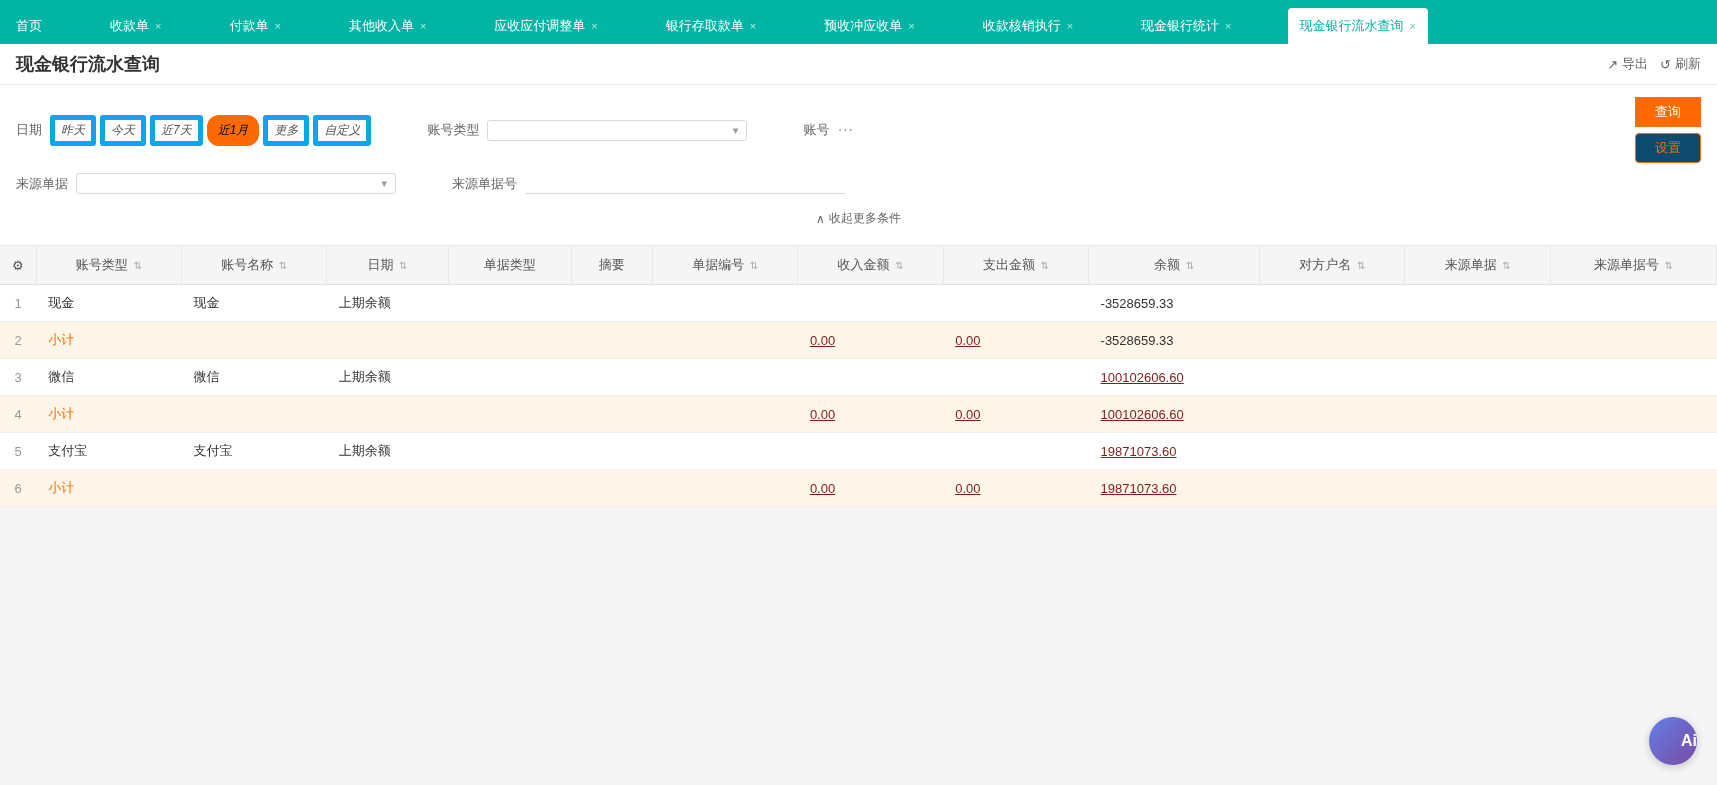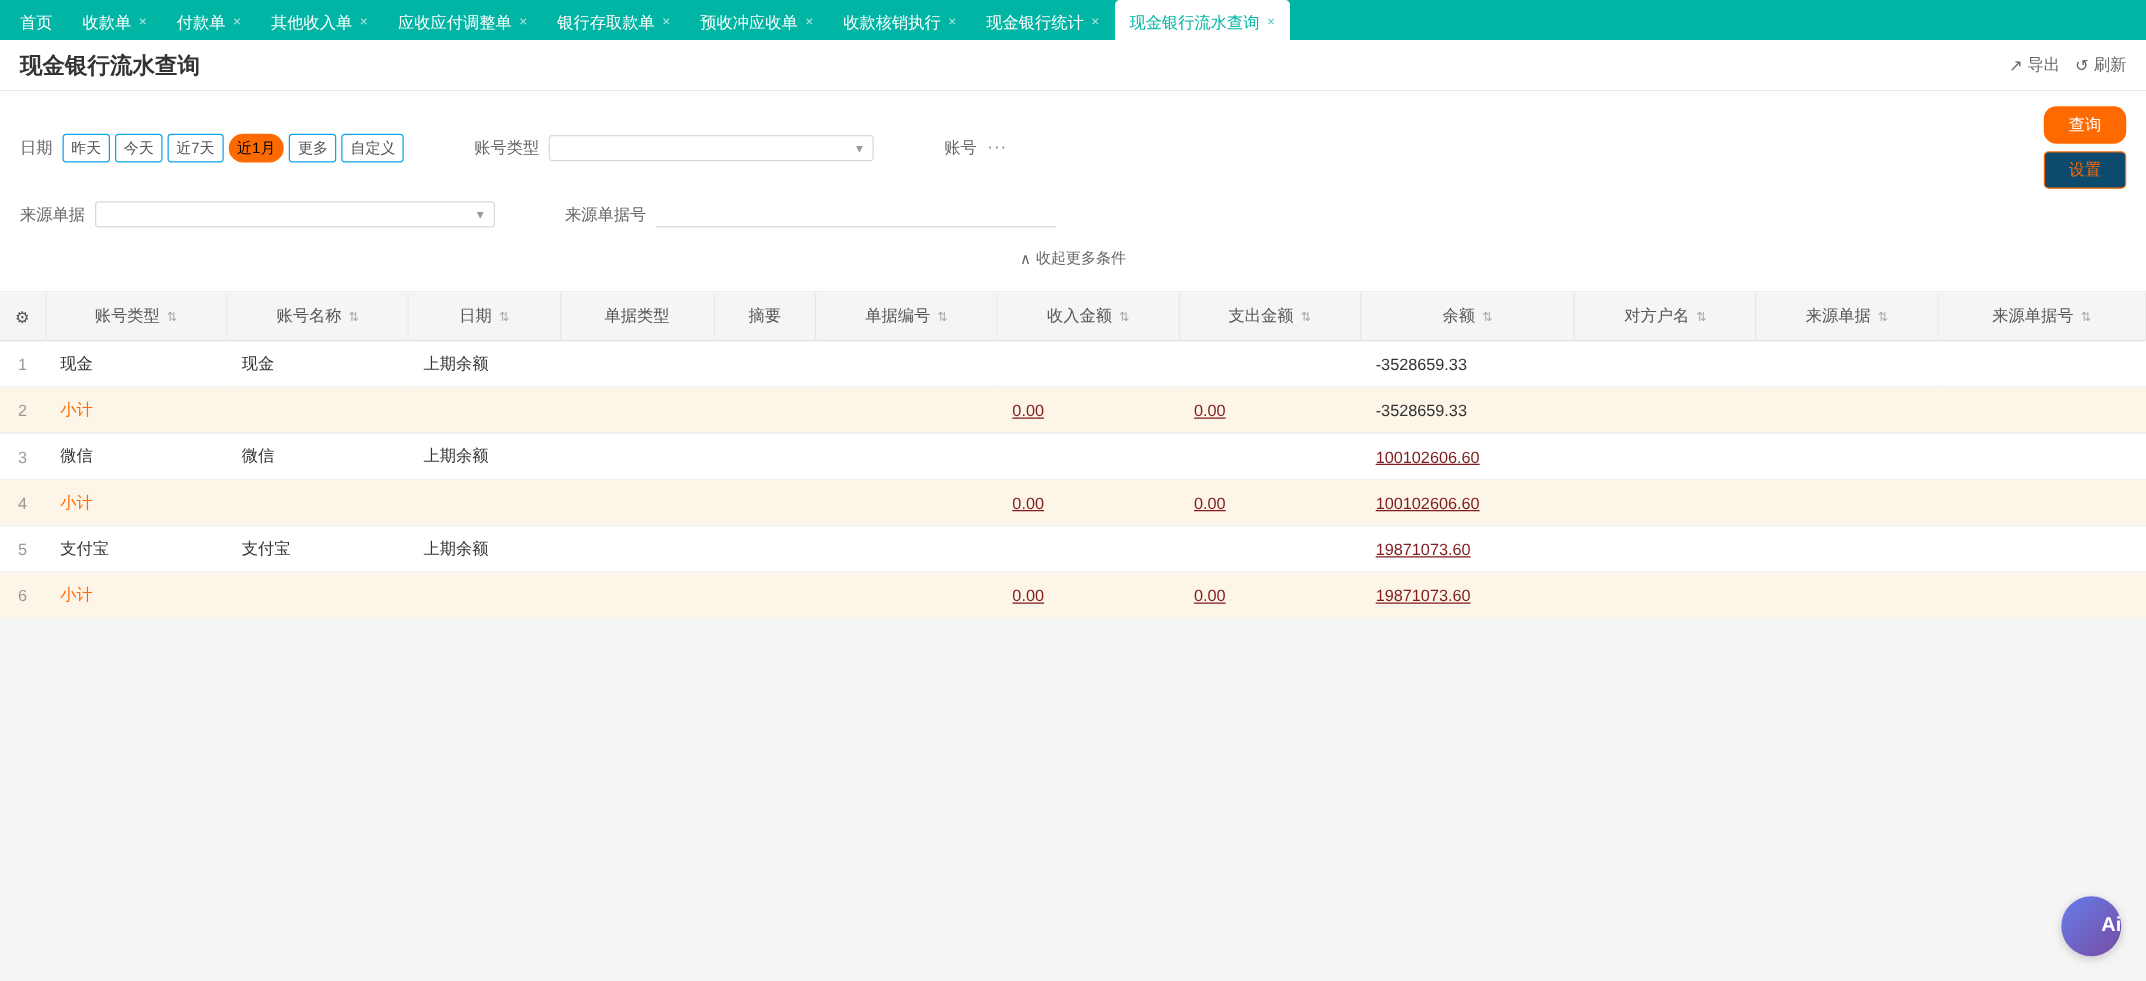--- a/index.html
+++ b/index.html
@@ -1,25 +1,26 @@
 <!DOCTYPE html>
 <html><head>
   <meta charset="utf-8">
   <style>
     * { box-sizing: border-box; margin: 0; padding: 0; }
     body { font-family: 'Microsoft YaHei', Arial, sans-serif; font-size: 13px; background: #f5f5f5; color: #333; }
 
     
     .top-nav {
       display: flex;
-      align-items: flex-start;
+      align-items: flex-end;
       background: #00b5a3;
-      height: 32px;
+      height: 44px;
       padding: 0 4px;
       overflow: hidden;
+      gap: 44px;
     }
     .nav-item {
       display: flex;
       align-items: center;
       padding: 0 12px;
       height: 36px;
       color: #fff;
       font-size: 13px;
       cursor: pointer;
       white-space: nowrap;
@@ -87,26 +88,27 @@
       font-size: 13px;
       white-space: nowrap;
     }
     .date-options {
       display: flex;
       align-items: center;
       gap: 4px;
     }
     .date-btn {
       padding: 2px 6px;
-      border: 1px solid #0ea5e9;
+      border: 5px solid #0ea5e9;
       border-radius: 3px;
       background: #fff;
       cursor: pointer;
       font-size: 12px;
       color: #555;
+      font-style: italic;
     }
     .date-btn.active {
       background: #ff6a00;
       color: #000000;
       border-color: #ff6a00;
       border-radius: 12px;
     }
     .date-range {
       font-size: 12px;
       color: #666;
@@ -132,21 +134,21 @@
       border-bottom: 1px solid #d9d9d9;
       padding: 2px 4px;
     }
     .dropdown-arrow { color: #999; font-size: 11px; }
     .more-dots { color: #999; font-size: 16px; cursor: pointer; }
 
     .query-btn {
       background: #ff6a00;
       color: #fff;
       border: none;
-      border-radius: 10px;
+      border-radius: 0;
       padding: 6px 20px;
       font-size: 13px;
       cursor: pointer;
     }
     .setting-btn {
       background: #0c4a6e;
       color: #ff6a00;
       border: 1px solid #ff6a00;
       border-radius: 4px;
       padding: 5px 12px;

